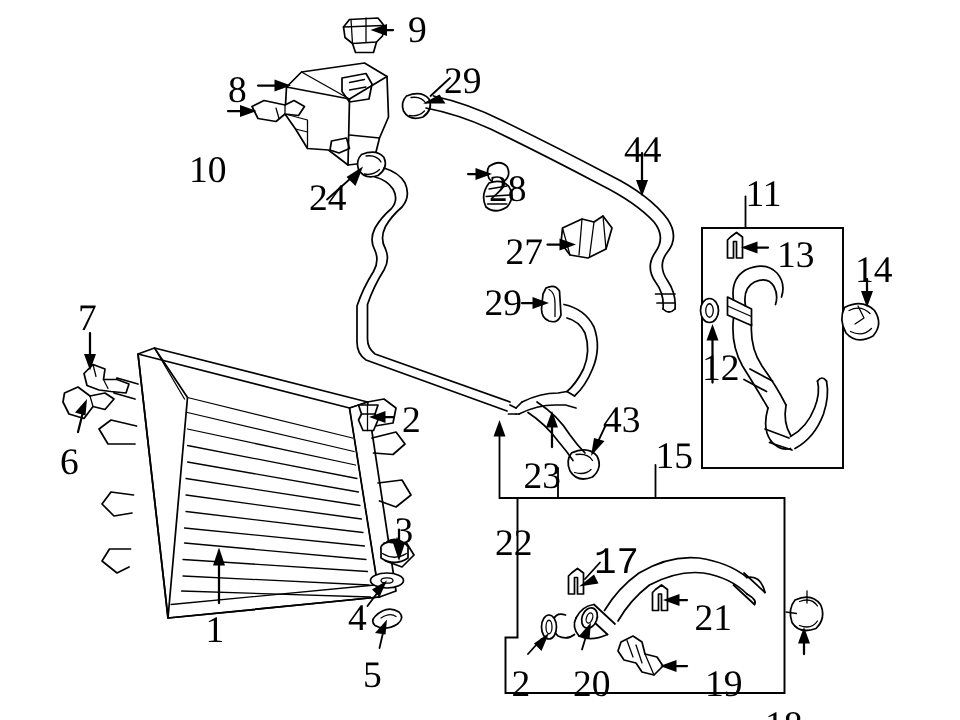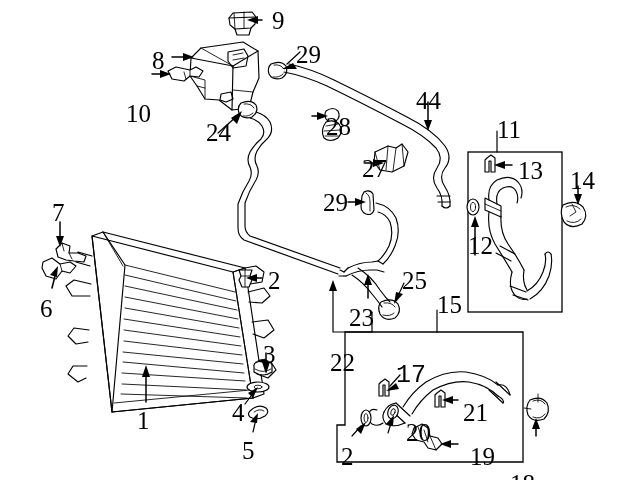--- a/index.html
+++ b/index.html
@@ -401,25 +401,25 @@
   <div class="callout" style="left:126px; top:70px;margin-top:31px;">10</div>
   <div class="callout" style="left:497px; top:117px;">11</div>
   <div class="callout" style="left:468px; top:233px;">12</div>
   <div class="callout" style="left:518px; top:158px;">13</div>
   <div class="callout" style="left:570px; top:168px;text-align:center;">14</div>
   <div class="callout" style="left:437px; top:292px;">15</div>
   <div class="callout" style="left:341px; top:444px;">2</div>
   <div class="callout" style="left:396px; top:363px;font-family:Liberation Mono, monospace;">17</div>
   <div class="callout" style="left:510px; top:440px;margin-top:31px;">18</div>
   <div class="callout" style="left:470px; top:444px;">19</div>
-  <div class="callout" style="left:382px; top:420px;margin-left:24px;">20</div>
+  <div class="callout" style="left:382px; top:444px;">20</div>
   <div class="callout" style="left:463px; top:400px;">21</div>
   <div class="callout" style="left:330px; top:338px;margin-top:12px;">22</div>
   <div class="callout" style="left:349px; top:305px;text-align:right;">23</div>
   <div class="callout" style="left:206px; top:120px;">24</div>
-  <div class="callout" style="left:402px; top:268px;">25</div>
+  <div class="callout" style="left:402px; top:268px;">43</div>
   <div class="callout" style="left:416px; top:88px;">44</div>
-  <div class="callout" style="left:337px; top:156px;margin-left:25px;">27</div>
+  <div class="callout" style="left:337px; top:156px;">27</div>
   <div class="callout" style="left:288px; top:114px;margin-left:38px;">28</div>
   <div class="callout" style="left:296px; top:42px;">29</div>
   <div class="callout" style="left:323px; top:190px;">29</div>
 
 </div>
 
 </body></html>

